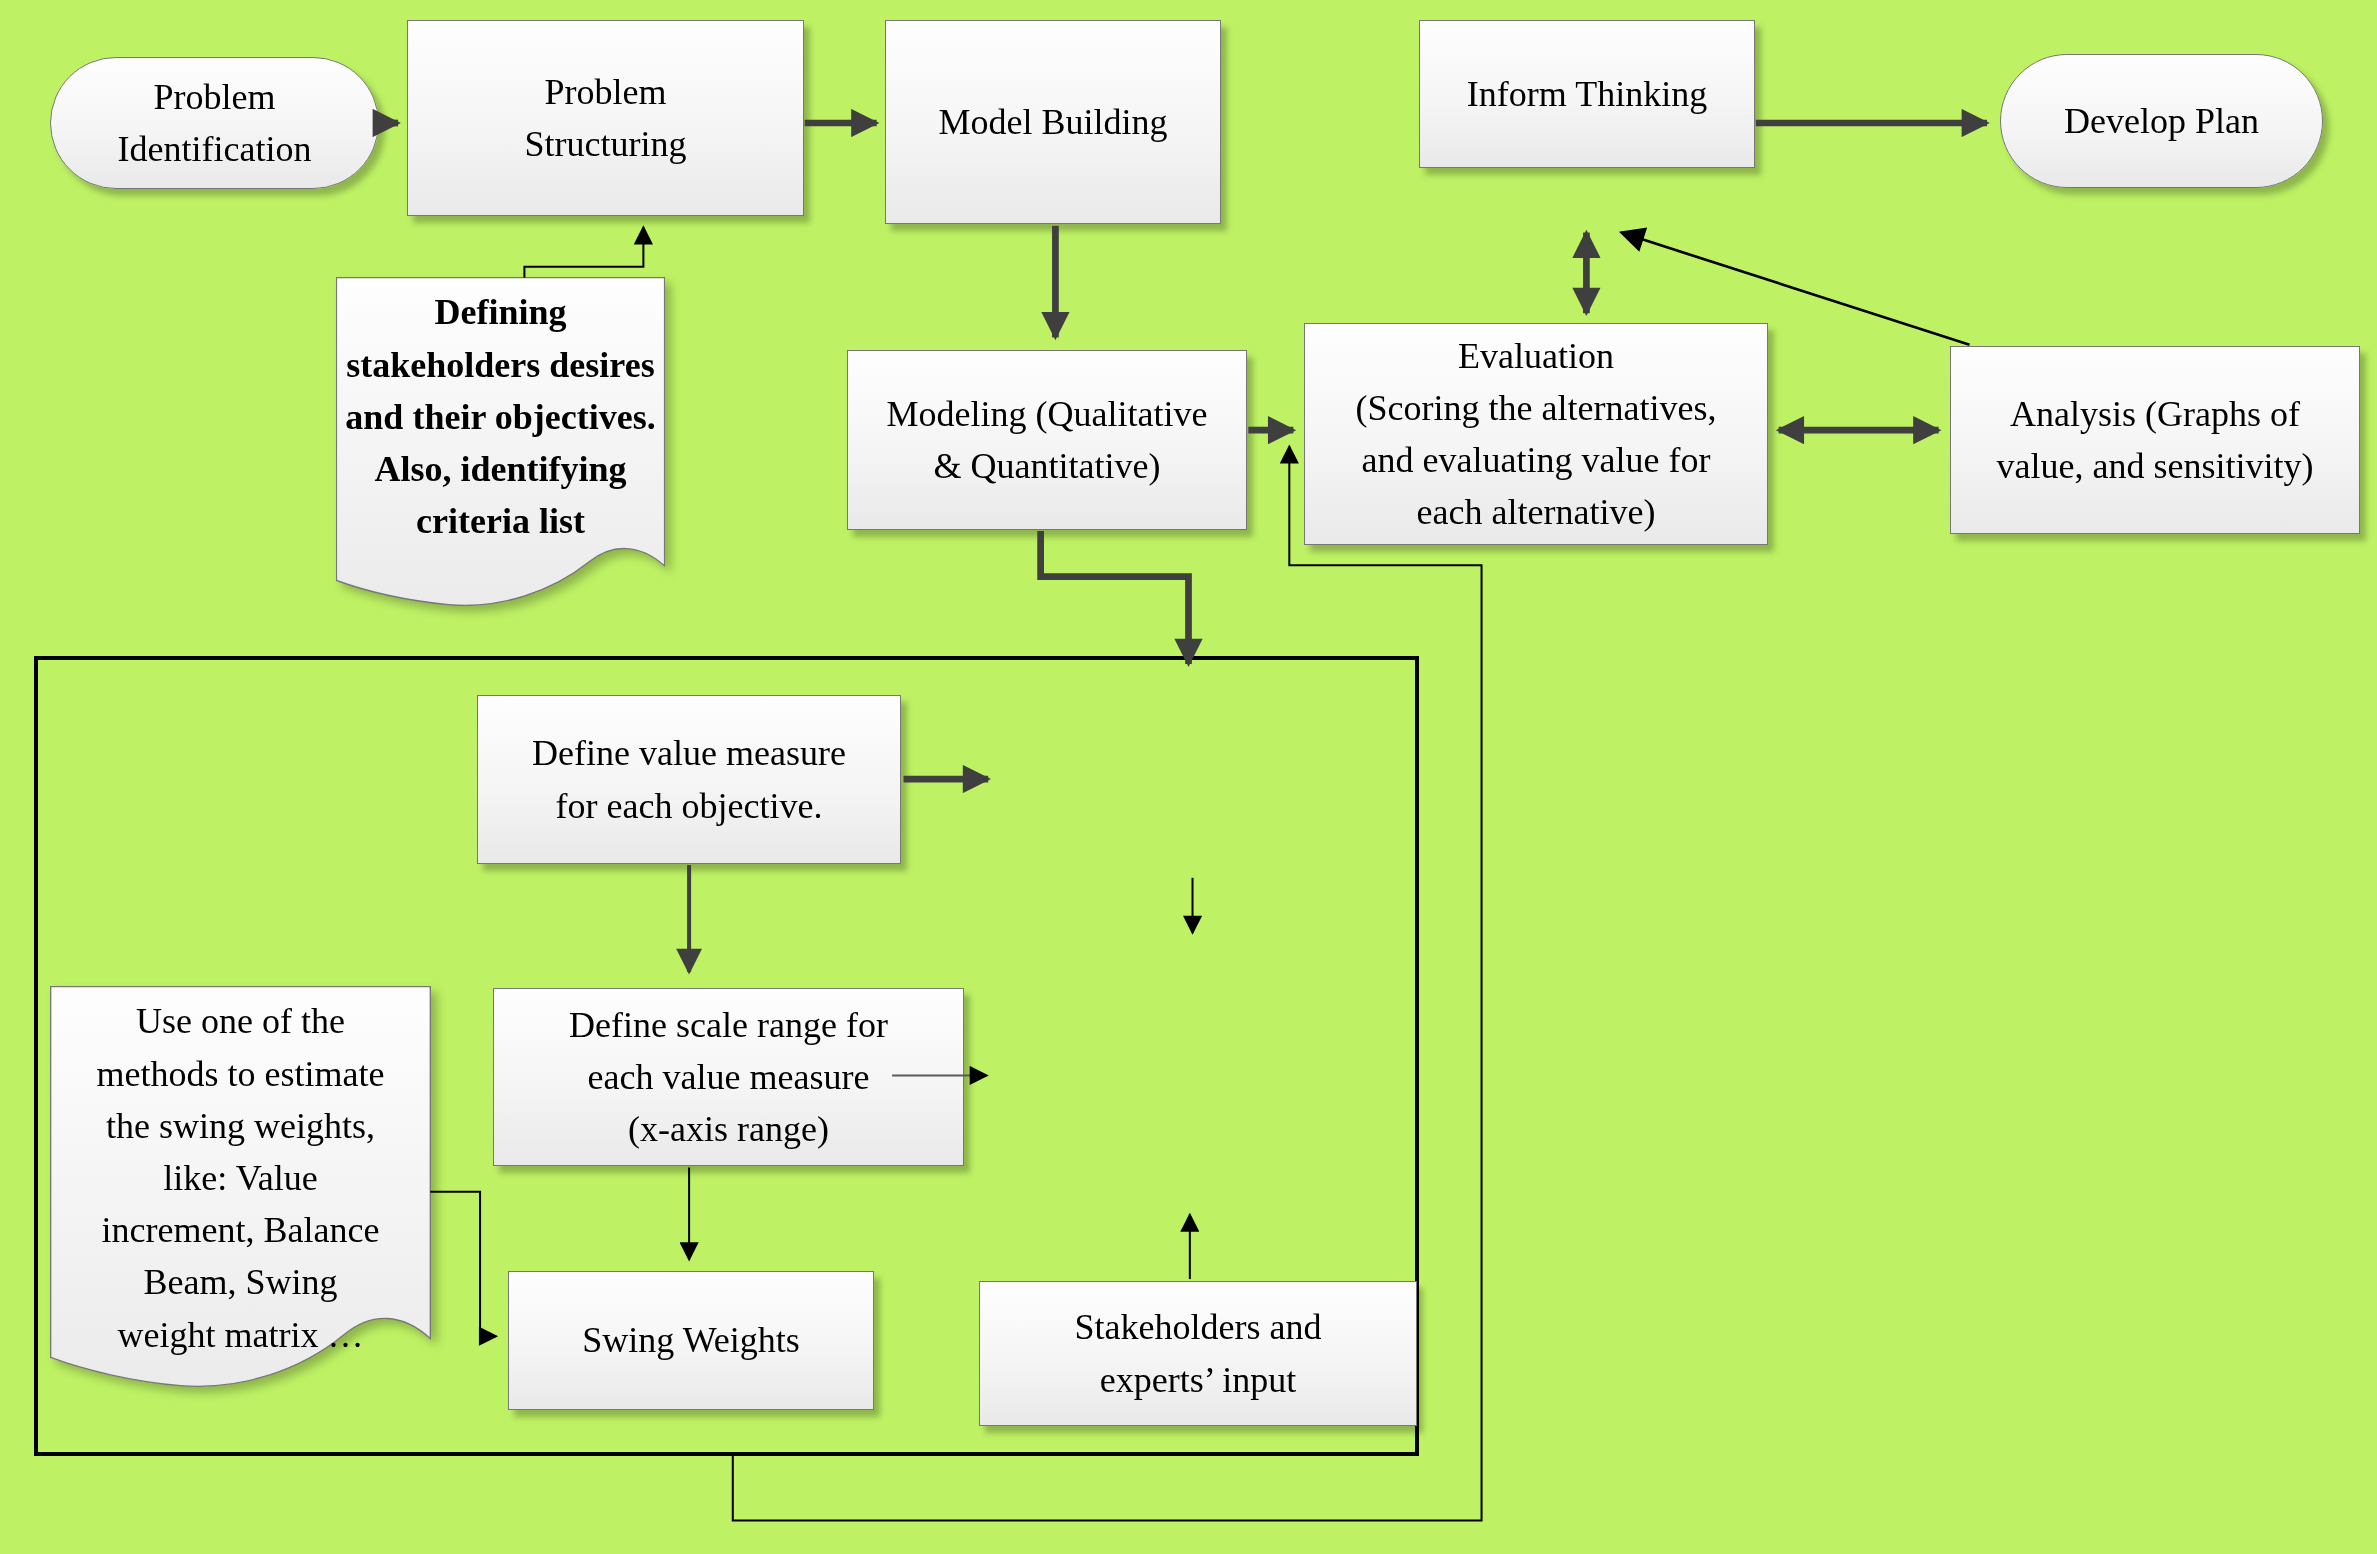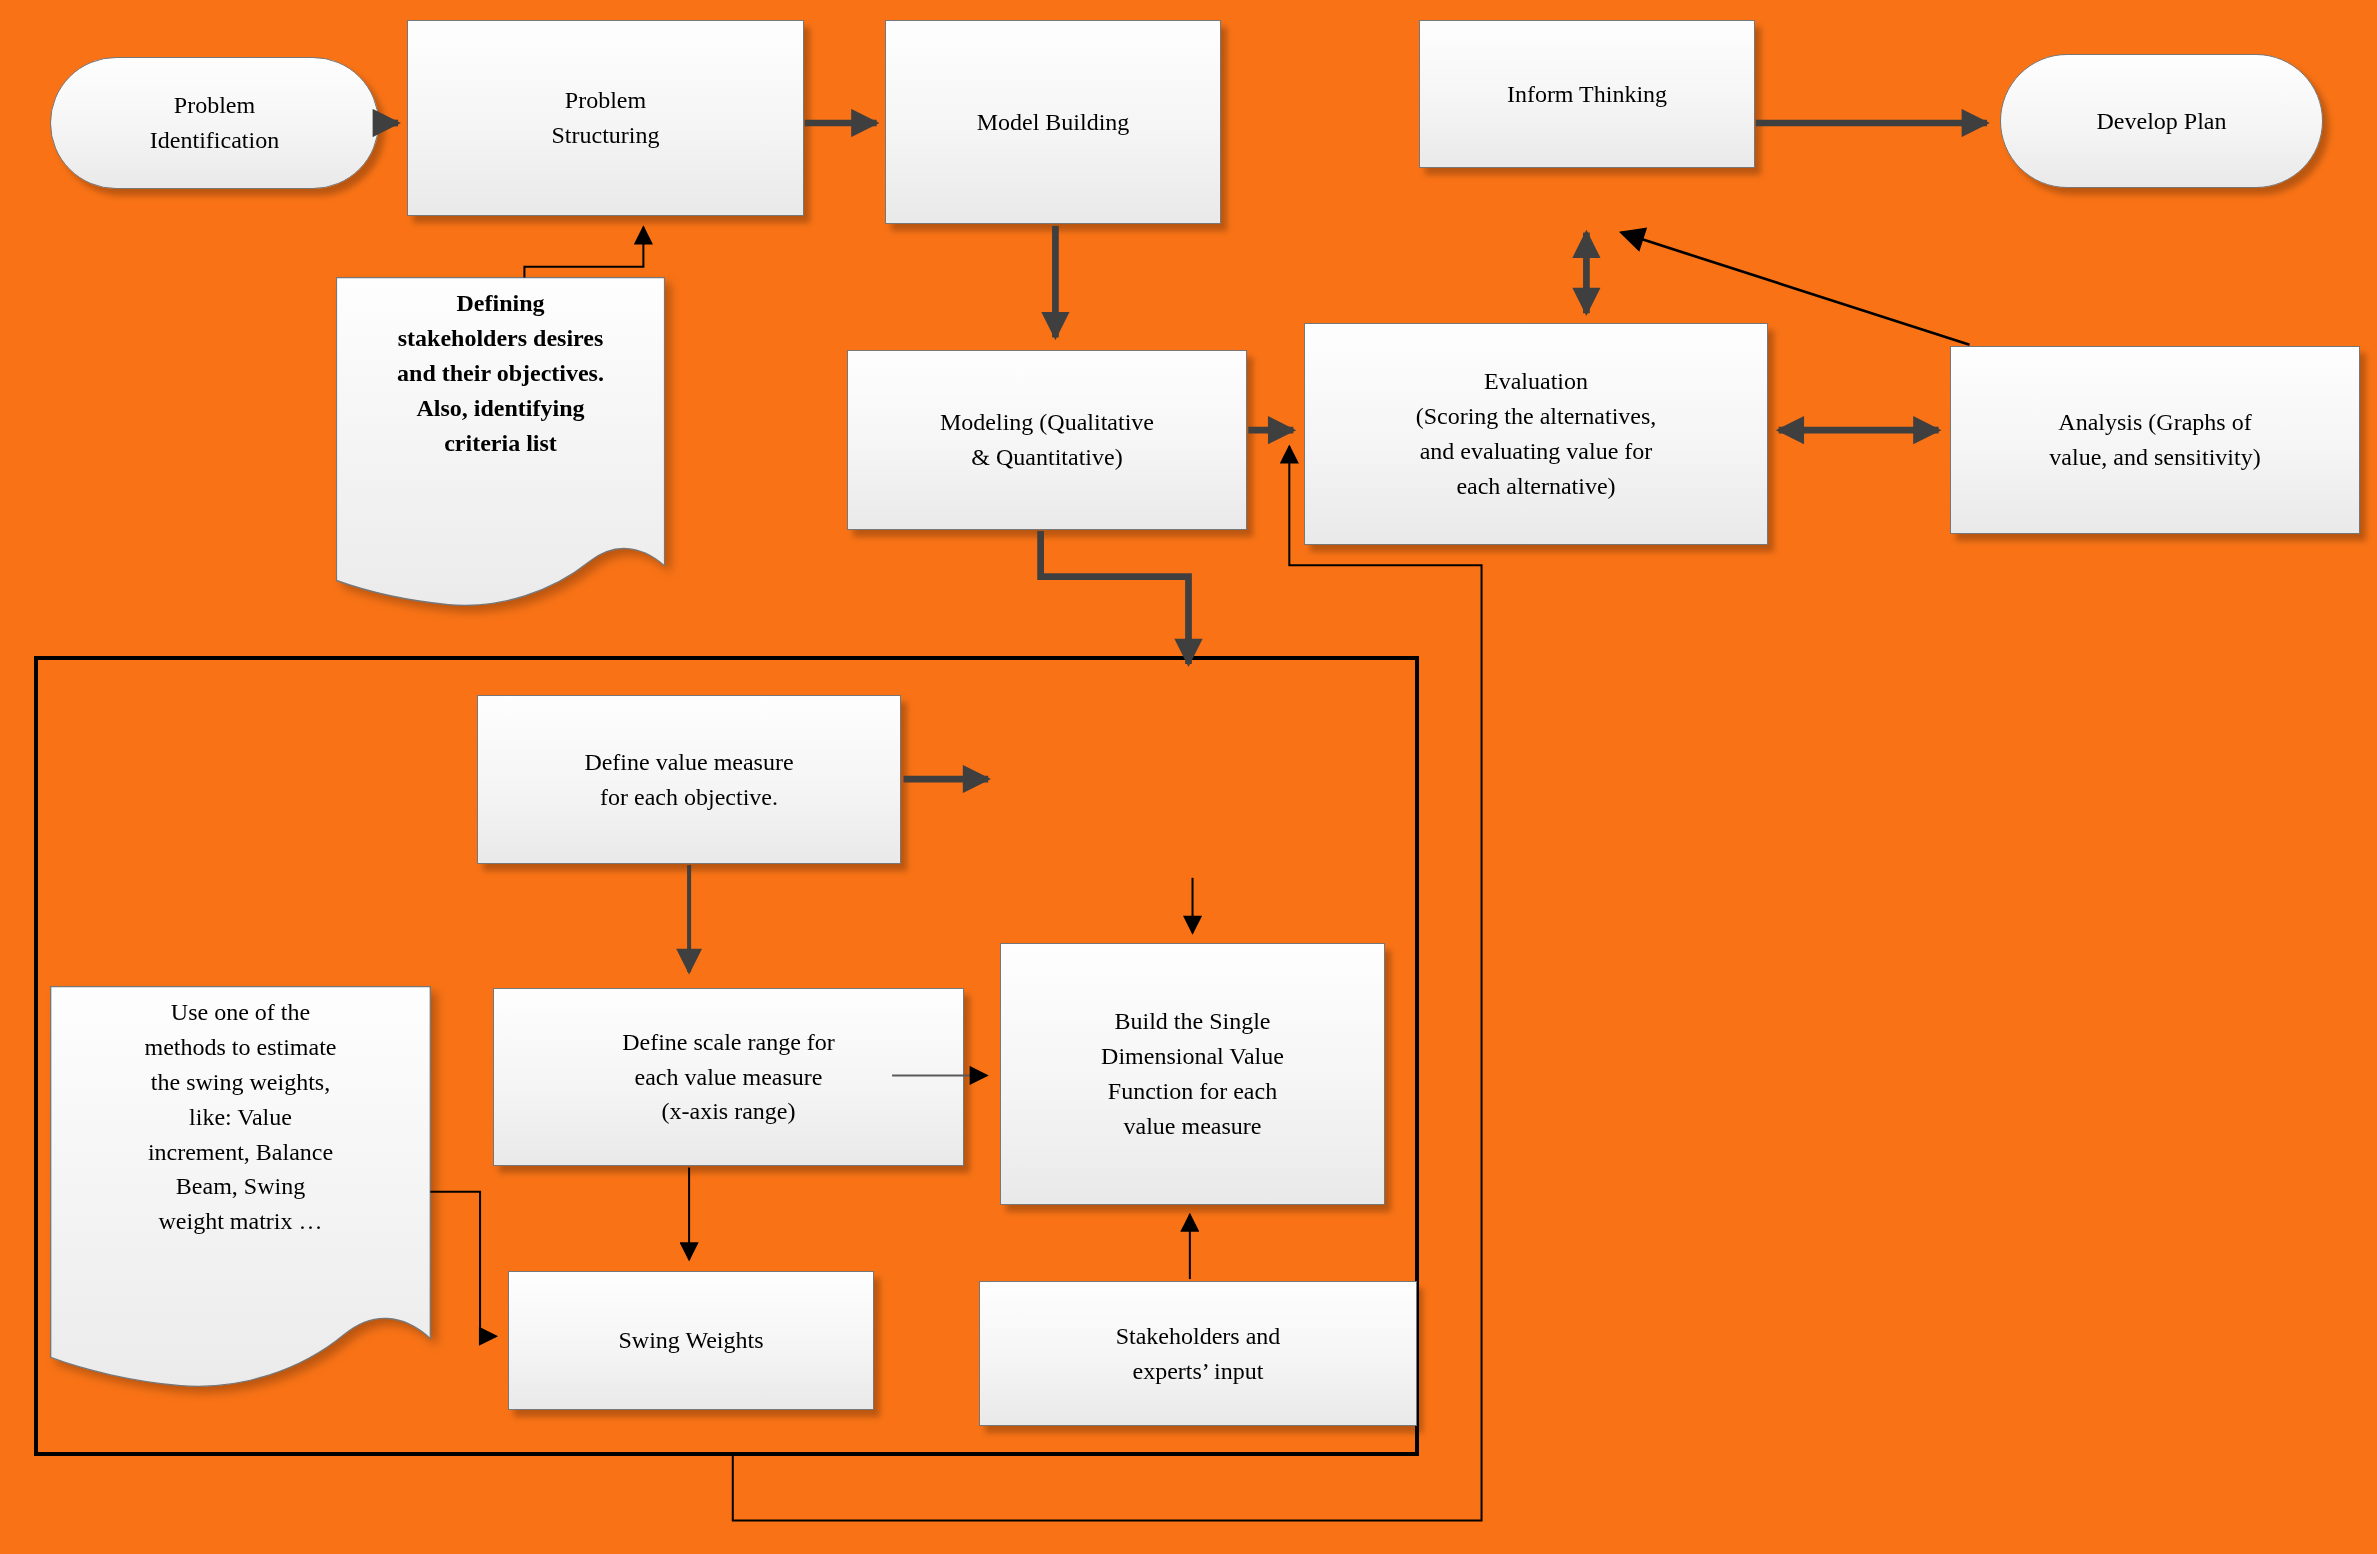--- a/index.html
+++ b/index.html
@@ -7,23 +7,23 @@
     padding: 0;
     width: 2377px;
     height: 1554px;
     background: #ffffff;
   }
   * { box-sizing: border-box; }
   #canvas {
     position: relative;
     width: 2377px;
     height: 1554px;
-    background: #f97316;
+    background: #bef264;
     font-family: "Liberation Serif", "DejaVu Serif", serif;
-    font-size: 24px;
+    font-size: 36px;
     line-height: 1.45;
     color: #000;
     overflow: hidden;
   }
   .node {
     position: absolute;
     display: flex;
     align-items: center;
     justify-content: center;
     text-align: center;
@@ -150,26 +150,20 @@
 for each objective.</span>
   </div>
 
 
   <div class="node" id="n-dsr">
     <span class="lbl">Define scale range for
 each value measure
 (x-axis range)</span>
   </div>
 
-  <div class="node" id="n-sdvf">
-    <span class="lbl">Build the Single
-Dimensional Value
-Function for each
-value measure</span>
-  </div>
 
   <div class="doc" id="n-doc2">
     <svg viewBox="0 0 566 600" preserveAspectRatio="none">
       <defs>
         <linearGradient id="docg2" x1="0" y1="0" x2="0" y2="1">
           <stop offset="0" stop-color="#fefefe"></stop>
             <stop offset="1" stop-color="#ebebeb"></stop>
         </linearGradient>
       </defs>
       <path d="M1,1 L565,1 L565,525 C524,487 478,485 437,519 C373,572 284,602 194,595 C123,589 52,572 1,553 Z" fill="url(#docg2)" stroke="#777" stroke-width="2"></path>

